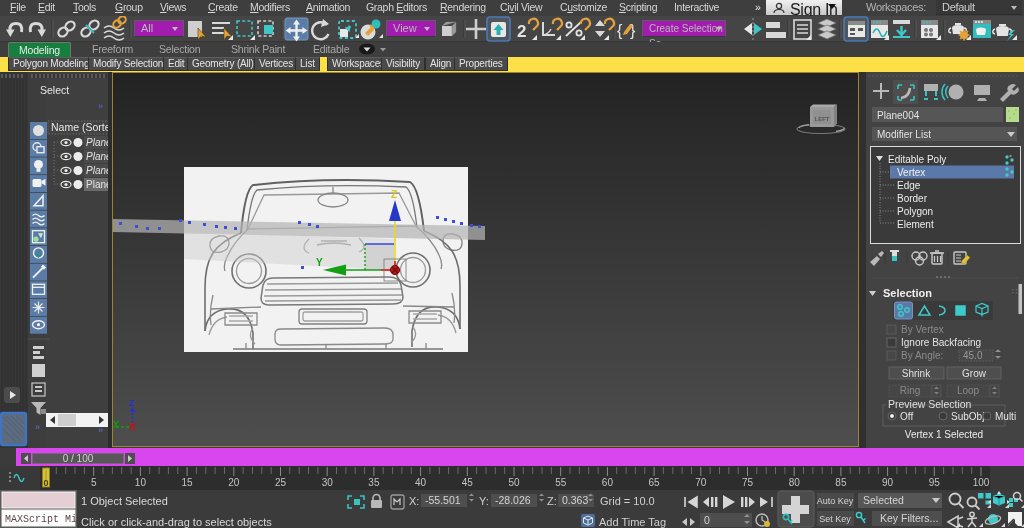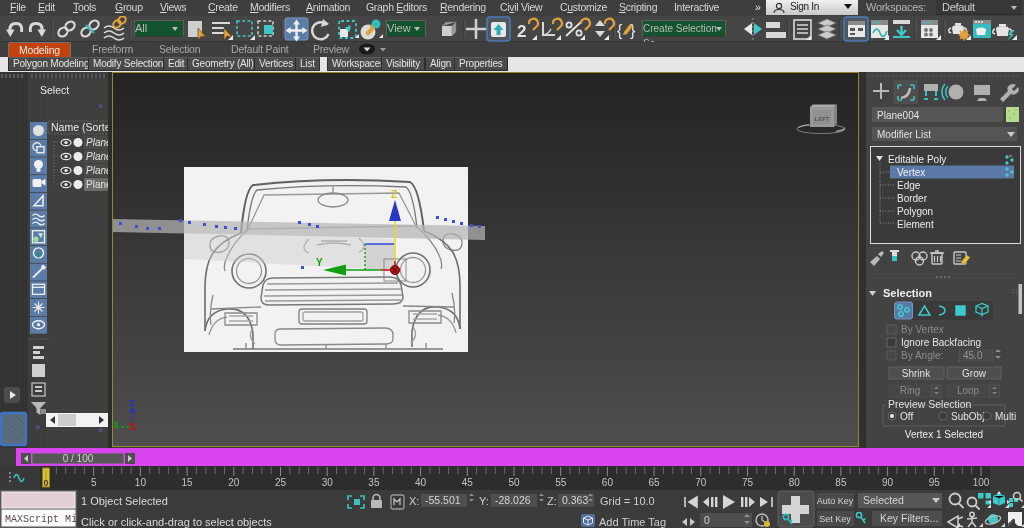--- a/index.html
+++ b/index.html
@@ -1,32 +1,32 @@
 <!DOCTYPE html>
 <html><head><meta charset="utf-8"><style>
 *{margin:0;padding:0;box-sizing:border-box}
 html,body{width:1024px;height:528px;overflow:hidden;background:#3b3b3b;font-family:"Liberation Sans",sans-serif}
 .abs{position:absolute}
 #root{position:relative;width:1024px;height:528px}
 
 #menubar{left:0;top:0;width:1024px;height:16px;background:#3e3e3e;color:#d6d6d6;font-size:10.5px;letter-spacing:-0.3px}
 #menubar span.mi{position:absolute;top:1px;white-space:nowrap}
 #menubar u{text-decoration:underline}
-#signin{position:absolute;left:766px;top:0;width:92px;height:15px;background:linear-gradient(#f0f0f0,#c9c9c9);color:#1a1a1a;font-size:10px}
+#signin{position:absolute;left:766px;top:0;width:76px;height:15px;background:linear-gradient(#f0f0f0,#c9c9c9);color:#1a1a1a;font-size:16px}
 #wslabel{position:absolute;left:866px;top:1px;color:#b4b4b4;font-size:11px}
 #wsdd{position:absolute;left:936px;top:0;width:86px;height:15px;background:#373737;color:#cfcfcf;font-size:11px;border-bottom:1px solid #2c2c2c}
 
 #toolbar{left:0;top:16px;width:1024px;height:26px;background:#454545;border-bottom:1px solid #363636}
-.tbdd{position:absolute;height:17px;background:#14532d;border:1px solid #5e5e5e;border-bottom-color:#393939;color:#b9b9b9;font-size:11px;line-height:15px;}
+.tbdd{position:absolute;height:17px;background:#a21caf;border:1px solid #5e5e5e;border-bottom-color:#393939;color:#b9b9b9;font-size:11px;line-height:15px;padding-left:6px}
 .tbdd .car{position:absolute;right:5px;top:6px;width:0;height:0;border-left:3px solid transparent;border-right:3px solid transparent;border-top:4px solid #bbb}
 
 #ribtabs{left:0;top:42px;width:1024px;height:15px;background:#3e3e3e;font-size:10.5px;letter-spacing:-0.2px;color:#a9a9a9}
 #ribtabs .tab{position:absolute;top:0;height:15px;line-height:14px;padding:0 10px}
-#ribtabs .tab.on{background:#c2410c;border:1px solid #747474;border-bottom:none;color:#e8e8e8;border-radius:2px 2px 0 0}
-#ribbtns{left:0;top:57px;width:1024px;height:15px;background:#e5e5e5}
+#ribtabs .tab.on{background:#15803d;border:1px solid #747474;border-bottom:none;color:#e8e8e8;border-radius:2px 2px 0 0}
+#ribbtns{left:0;top:57px;width:1024px;height:15px;background:#fde047}
 #ribbtns .rb{position:absolute;top:0;height:14px;background:#4a4a4a;border:1px solid #2e2e2e;border-top-color:#5c5c5c;color:#e4e4e4;font-size:10px;letter-spacing:-0.2px;line-height:12px;padding:0 4px;white-space:nowrap}
 
 #leftstrip{left:0;top:72px;width:28px;height:376px;background:#323232;background-image:repeating-linear-gradient(90deg,rgba(255,255,255,0.02) 0 1px,transparent 1px 3px)}
 #lefticons{left:28px;top:72px;width:18px;height:376px;background:#3d3d3d}
 #explorer{left:46px;top:72px;width:62px;height:376px;background:#3f3f3f;overflow:hidden}
 .grip{position:absolute;top:74px;height:4px;background-image:repeating-linear-gradient(90deg,#5a5a5a 0 2px,#343434 2px 4px)}
 
 #viewport{left:112px;top:72px;width:747px;height:375px;background:linear-gradient(#232323,#4e4e4e);border:1px solid #9a8430}
 #vplabel{position:absolute;left:8px;top:6px;color:#d8d8d8;font-size:10px}
 
@@ -258,30 +258,30 @@
           <path d="M806 24 h5 v-5z"></path>
           <path d="M884 24 h5 v-5z"></path>
           <path d="M936 24 h5 v-5z"></path>
           <path d="M966 24 h5 v-5z"></path>
           <path d="M1012 24 h5 v-5z"></path>
           <path d="M250 24 h5 v-5z"></path>
           <path d="M228 24 h5 v-5z"></path>
         </g>
 </svg>
 <div class="tbdd" style="left:134px;top:4px;width:50px">All<span class="car"></span></div>
-<div class="tbdd" style="left:386px;top:4px;width:40px">View<span class="car"></span></div>
+<div class="tbdd" style="left:386px;top:4px;width:50px">View<span class="car"></span></div>
 <div class="tbdd" style="left:642px;top:4px;width:84px;font-size:10px">Create Selection Se<span class="car" style="right:3px"></span></div>
 </div>
 
 <div class="abs" id="ribtabs">
 <div class="tab on" style="left:8px">Modeling</div>
 <div class="tab" style="left:82px">Freeform</div>
 <div class="tab" style="left:149px">Selection</div>
-<div class="tab" style="left:221px">Default Paint</div>
-<div class="tab" style="left:303px">Preview</div>
+<div class="tab" style="left:221px">Shrink Paint</div>
+<div class="tab" style="left:303px">Editable</div>
 <svg width="30" height="13" style="position:absolute;left:358px;top:1px">
         <ellipse cx="9" cy="6" rx="8" ry="5.5" fill="#191919"></ellipse>
         <path d="M5.5 4.5 L12.5 4.5 L9 8.5 Z" fill="#ddd"></path>
         <path d="M22 5 l3 3.5 3-3.5z" fill="#999"></path>
       </svg>
 </div>
 <div class="abs" id="ribbtns">
 <div class="rb" style="left:8px">Polygon Modeling</div>
 <div class="rb" style="left:88px">Modify Selection</div>
 <div class="rb" style="left:163px">Edit</div>

